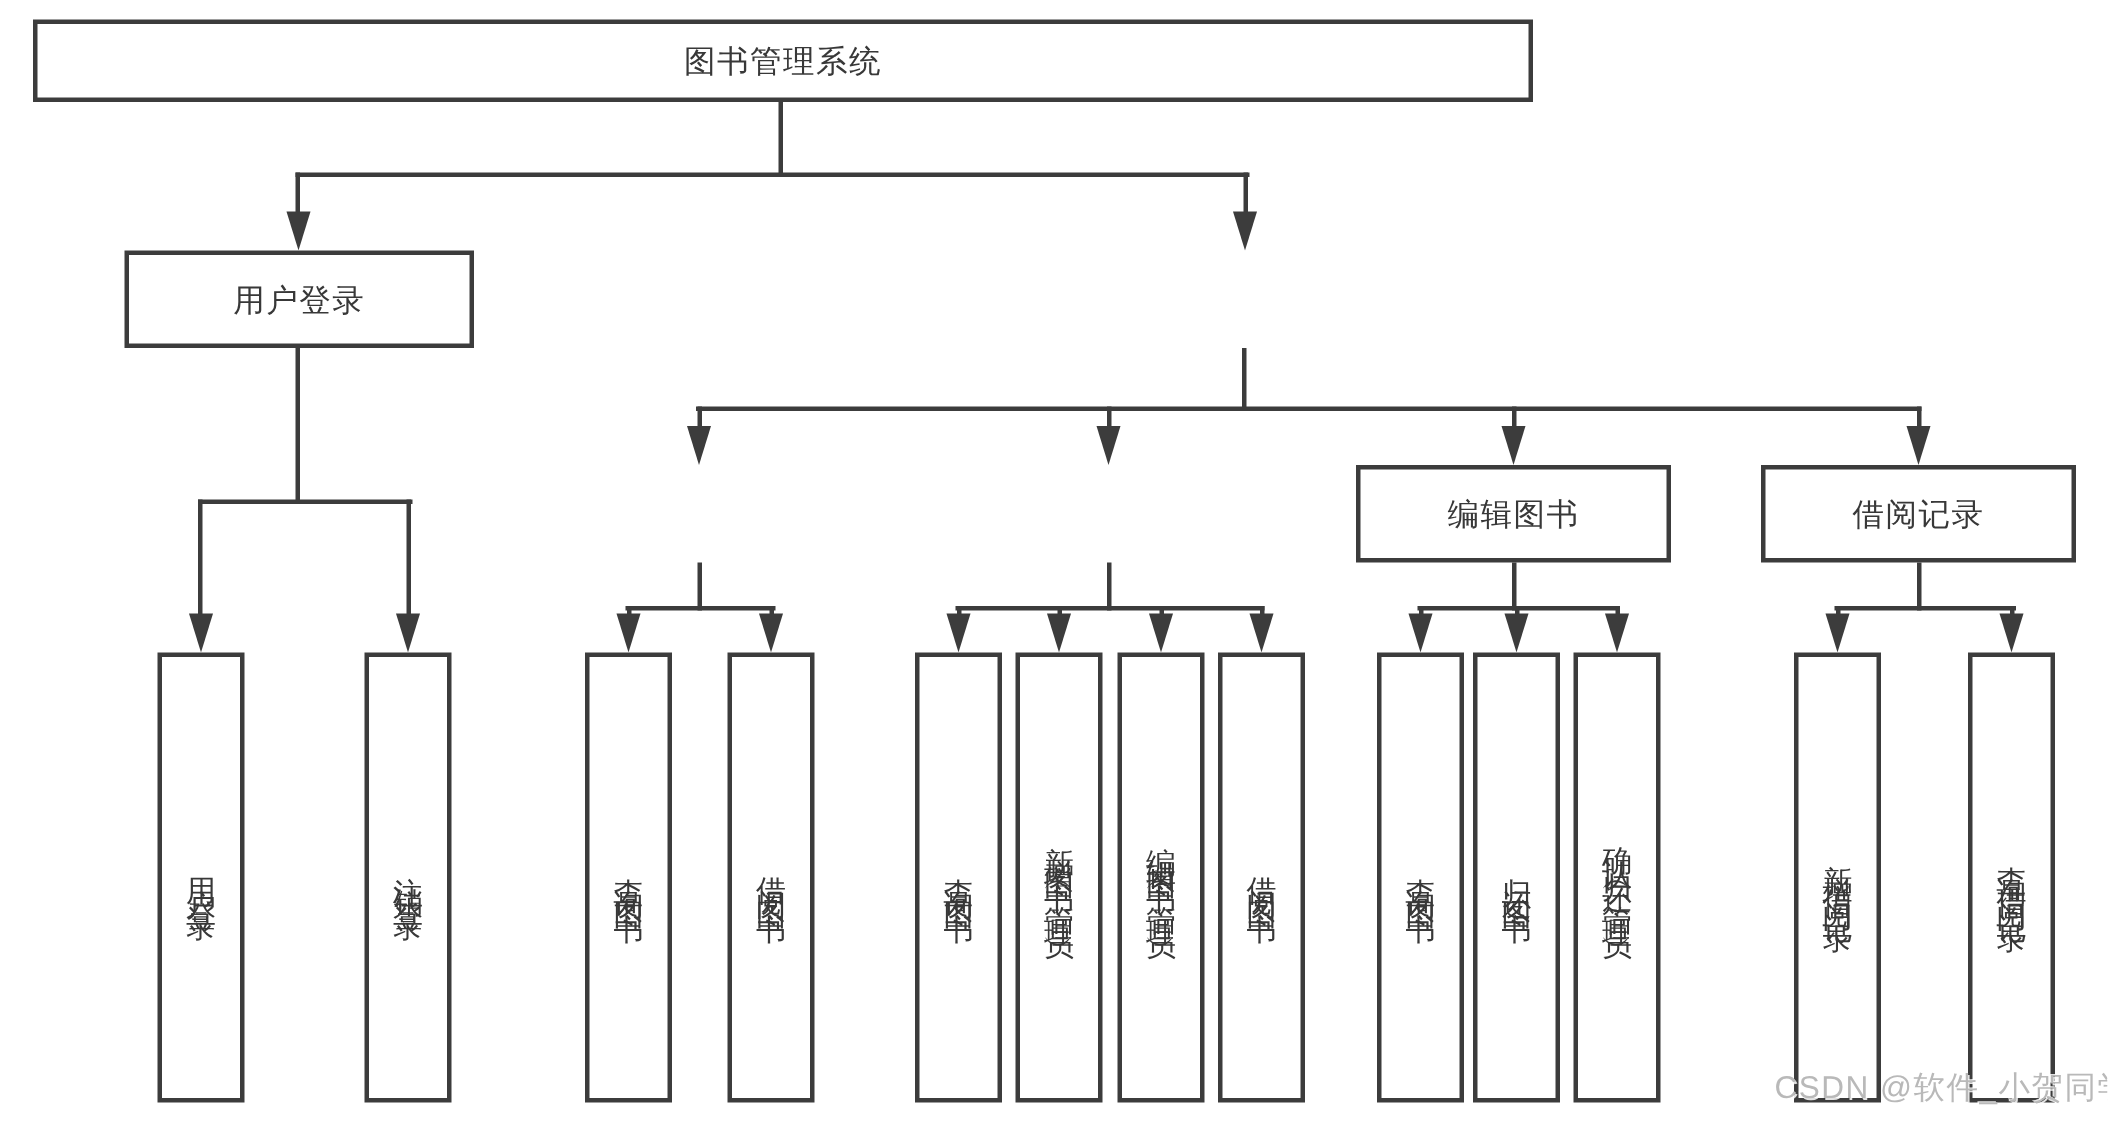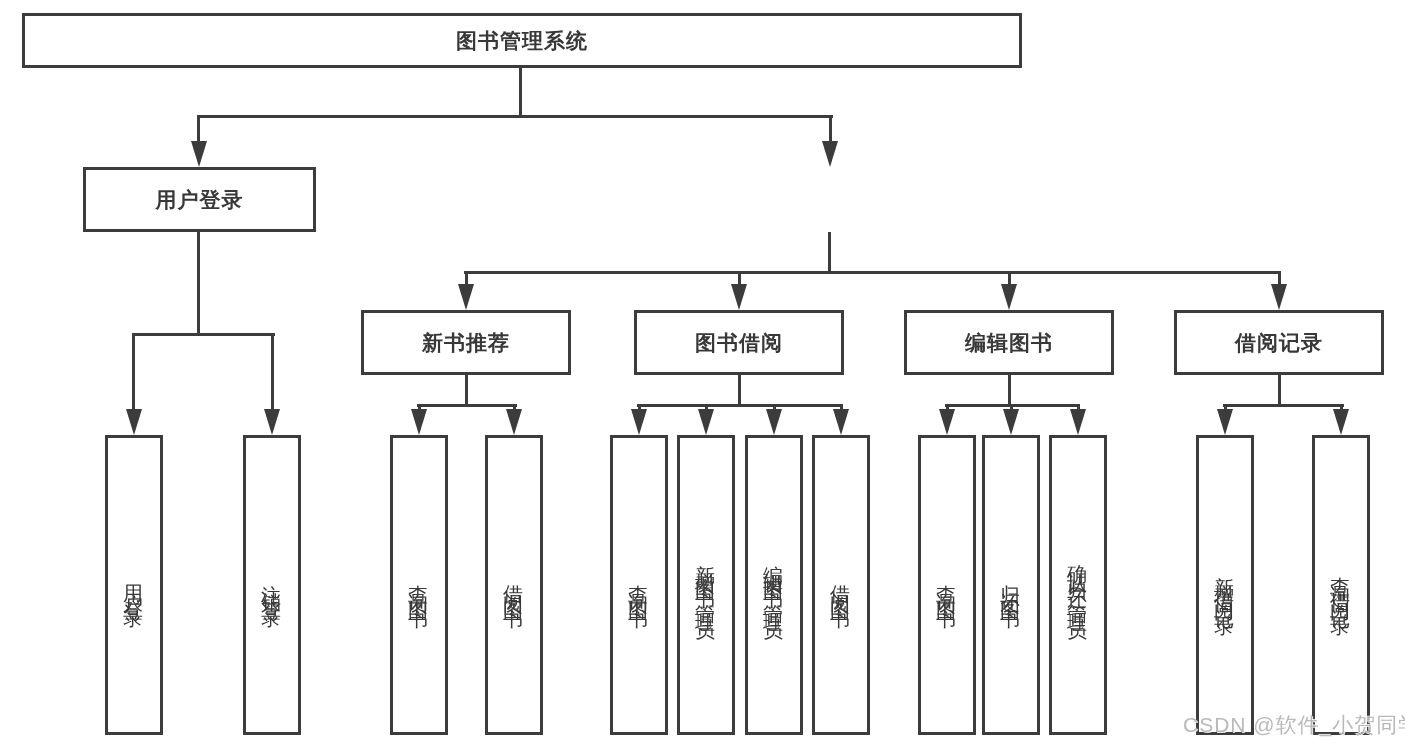--- a/index.html
+++ b/index.html
@@ -4,21 +4,21 @@
 <style>
   html, body { margin:0; padding:0; background:#ffffff; }
   #stage {
     position:relative; width:1405px; height:747px; background:#ffffff;
     font-family:"Liberation Sans","DejaVu Sans",sans-serif; overflow:hidden;
   }
   .hbox {
     position:absolute; box-sizing:border-box;
     border:3px solid #3c3c3c; background:#ffffff;
     display:flex; align-items:center; justify-content:center;
-    font-size:21px; color:#383838; letter-spacing:1px; white-space:nowrap;font-weight:bold;
+    font-size:21px; color:#383838; letter-spacing:1px; white-space:nowrap;
   }
   .vbox {
     position:absolute; top:435px; width:58px; height:300px; box-sizing:border-box;
     border:3px solid #3c3c3c; background:#ffffff;
     display:flex; align-items:center; justify-content:center;
   }
   .vtext {
     writing-mode:vertical-lr; text-orientation:mixed;
     font-size:20px; letter-spacing:8px; color:#383838; white-space:nowrap;
   }
@@ -66,26 +66,20 @@
   <div class="hl" style="left:464px; top:271px; width:817px;"></div>
   <div class="vl" style="left:465px; top:271px; height:16px;"></div>
   <div class="arr" style="left:458px; top:284px;"></div>
   <div class="vl" style="left:738px; top:271px; height:16px;"></div>
   <div class="arr" style="left:731px; top:284px;"></div>
   <div class="vl" style="left:1008px; top:271px; height:16px;"></div>
   <div class="arr" style="left:1001px; top:284px;"></div>
   <div class="vl" style="left:1278px; top:271px; height:16px;"></div>
   <div class="arr" style="left:1271px; top:284px;"></div>
 
-  <div class="hbox" style="left:361px; top:310px; width:210px; height:65px;">
-    <span>新书推荐</span>
-  </div>
-  <div class="hbox" style="left:634px; top:310px; width:210px; height:65px;">
-    <span>图书借阅</span>
-  </div>
   <div class="hbox" style="left:904px; top:310px; width:210px; height:65px;">
     <span>编辑图书</span>
   </div>
   <div class="hbox" style="left:1174px; top:310px; width:210px; height:65px;">
     <span>借阅记录</span>
   </div>
 
   <div class="vl" style="left:465px; top:375px; height:32px;"></div>
   <div class="hl" style="left:417px; top:404px; width:100px;"></div>
   <div class="vl" style="left:418px; top:404px; height:7px;"></div>

